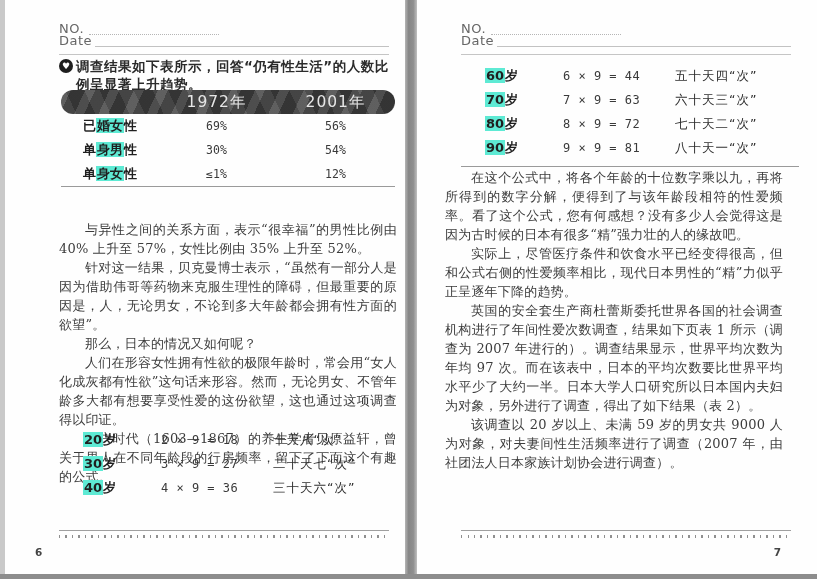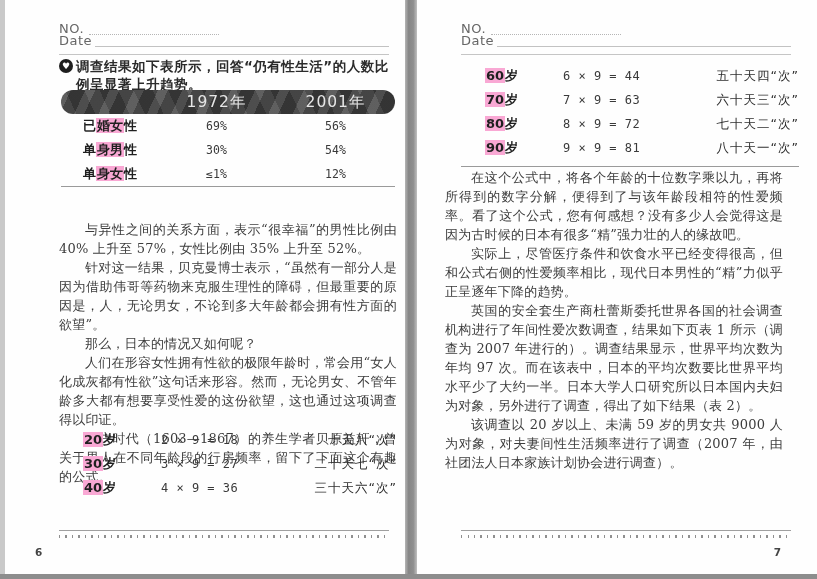--- a/index.html
+++ b/index.html
@@ -34,39 +34,39 @@
   .sheader{display:flex;height:24px;align-items:center;background:#474747;color:#e6e6e6;
     background-image:repeating-linear-gradient(115deg,rgba(255,255,255,.08) 0 9px,rgba(0,0,0,.16) 9px 22px),
                      repeating-linear-gradient(65deg,rgba(255,255,255,.06) 0 14px,rgba(0,0,0,.12) 14px 31px);border-radius:12px;}
   .sheader .c1{flex:0 0 96px;}
   .sheader .c2,.sheader .c3{flex:1;text-align:center;font-size:15.5px;letter-spacing:1px;}
   .srow{display:flex;height:24px;align-items:center;}
   .srow .label{flex:0 0 96px;padding-left:22px;box-sizing:border-box;
                font-weight:700;font-size:13px;color:#1f1f1f;white-space:nowrap;}
   .srow .v{flex:1;text-align:center;font-family:"DejaVu Sans Mono","Liberation Mono",monospace;
            font-size:11.5px;color:#3a3a3a;}
-  .hl{background:#f9a8d4;padding:0 1px;}
+  .hl{background:#5eead4;padding:0 1px;}
 
   
   .bodytext{position:absolute;font-family:"DejaVu Serif","Liberation Serif",serif;
             font-size:13px;line-height:19px;color:#3c3c3c;text-align:justify;letter-spacing:.2px;}
   .bodytext p{margin:0;text-indent:2em;}
   .bt-left{top:220px;left:54px;width:338px;}
   .bt-right{top:168px;left:28px;width:338px;}
 
   
   .ftable{position:absolute;box-sizing:border-box;}
   .ft-left{top:428px;left:54px;width:338px;padding-left:24px;}
   .ft-right{top:64px;left:44px;width:338px;padding-left:24px;border-bottom:1px solid #9a9a9a;
             padding-bottom:6px;}
   .frow{display:flex;height:24px;align-items:center;}
   .frow .age{flex:0 0 78px;font-weight:700;font-size:13px;color:#1f1f1f;}
   .frow .eq{flex:0 0 112px;font-family:"DejaVu Sans Mono","Liberation Mono",monospace;
             font-size:12px;color:#3a3a3a;letter-spacing:.5px;}
-  .frow .freq{flex:1;text-align:right;font-size:12.5px;color:#2e2e2e;letter-spacing:1px;}
+  .frow .freq{flex:1;text-align:left;font-size:12.5px;color:#2e2e2e;letter-spacing:1px;}
 
   
   .footer-rule{position:absolute;top:530px;left:54px;right:16px;border-top:1px solid #9f9f9f;}
   .fr-right{left:44px;right:26px;}
   .footer-dots{position:absolute;top:535px;left:54px;right:16px;height:3px;
     background-image:repeating-linear-gradient(90deg,#8f8f8f 0 1.3px,transparent 1.3px 6.5px);}
   .fd-right{left:44px;right:26px;}
   .pagenum{position:absolute;top:546px;font-size:10.5px;font-weight:700;color:#444;}
   .pn-left{left:30px;}
   .pn-right{right:36px;}

